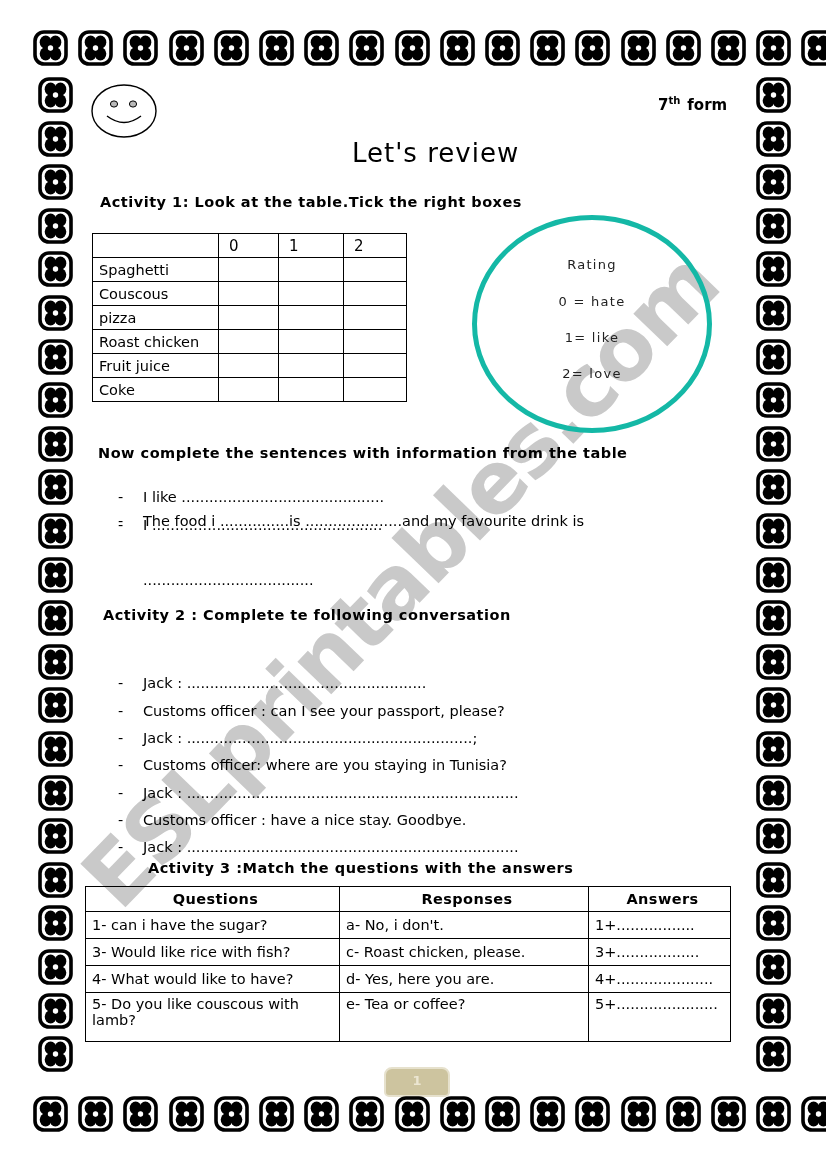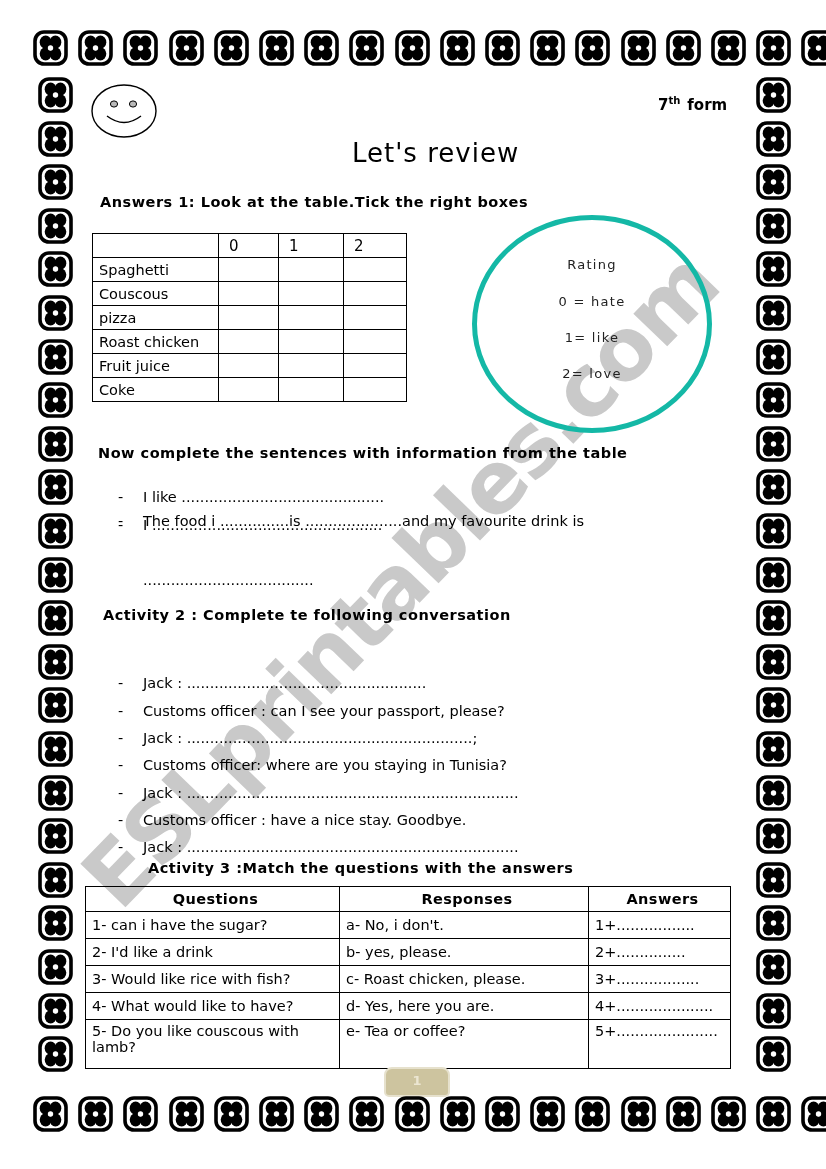--- a/index.html
+++ b/index.html
@@ -70,21 +70,21 @@
       <ellipse cx="34" cy="28" rx="32" ry="26" fill="#ffffff" stroke="#000" stroke-width="1.4"></ellipse>
       <ellipse cx="24" cy="21" rx="3.6" ry="3.1" fill="#b9b9b9" stroke="#000" stroke-width="1"></ellipse>
       <ellipse cx="43" cy="21" rx="3.6" ry="3.1" fill="#b9b9b9" stroke="#000" stroke-width="1"></ellipse>
       <path d="M17 33 Q34 46 51 33" fill="none" stroke="#000" stroke-width="1.4"></path>
     </svg>
 
     <div class="form-label"><span>7</span><sup>th</sup><span class="fw">form</span></div>
 
     <div class="title">Let's review</div>
 
-    <div class="heading" style="left:100px;top:194px">Answers 1: Look at the table.Tick the right boxes</div>
+    <div class="heading" style="left:100px;top:194px">Activity 1: Look at the table.Tick the right boxes</div>
 
     <table class="food-table">
       <tbody>
           <tr>
         <td class="lbl"></td>
         <td class="num">0</td>
         <td class="num t1">1</td>
         <td class="num t2">2</td>
       </tr>
       <tr>
@@ -158,25 +158,20 @@
         <th class="cq">Questions</th>
         <th class="cr">Responses</th>
         <th class="ca">Answers</th>
       </tr>
       <tr>
         <td class="cq">1- can i have the sugar?</td>
         <td class="cr">a- No, i don't.</td>
         <td class="ca">1+.................</td>
       </tr>
       <tr>
-        <td class="cq">2- I'd like a drink</td>
-        <td class="cr">b- yes, please.</td>
-        <td class="ca">2+...............</td>
-      </tr>
-      <tr>
         <td class="cq">3- Would like rice with fish?</td>
         <td class="cr">c- Roast chicken, please.</td>
         <td class="ca">3+..................</td>
       </tr>
       <tr>
         <td class="cq">4- What would like to have?</td>
         <td class="cr">d- Yes, here you are.</td>
         <td class="ca">4+.....................</td>
       </tr>
       <tr class="tall">

